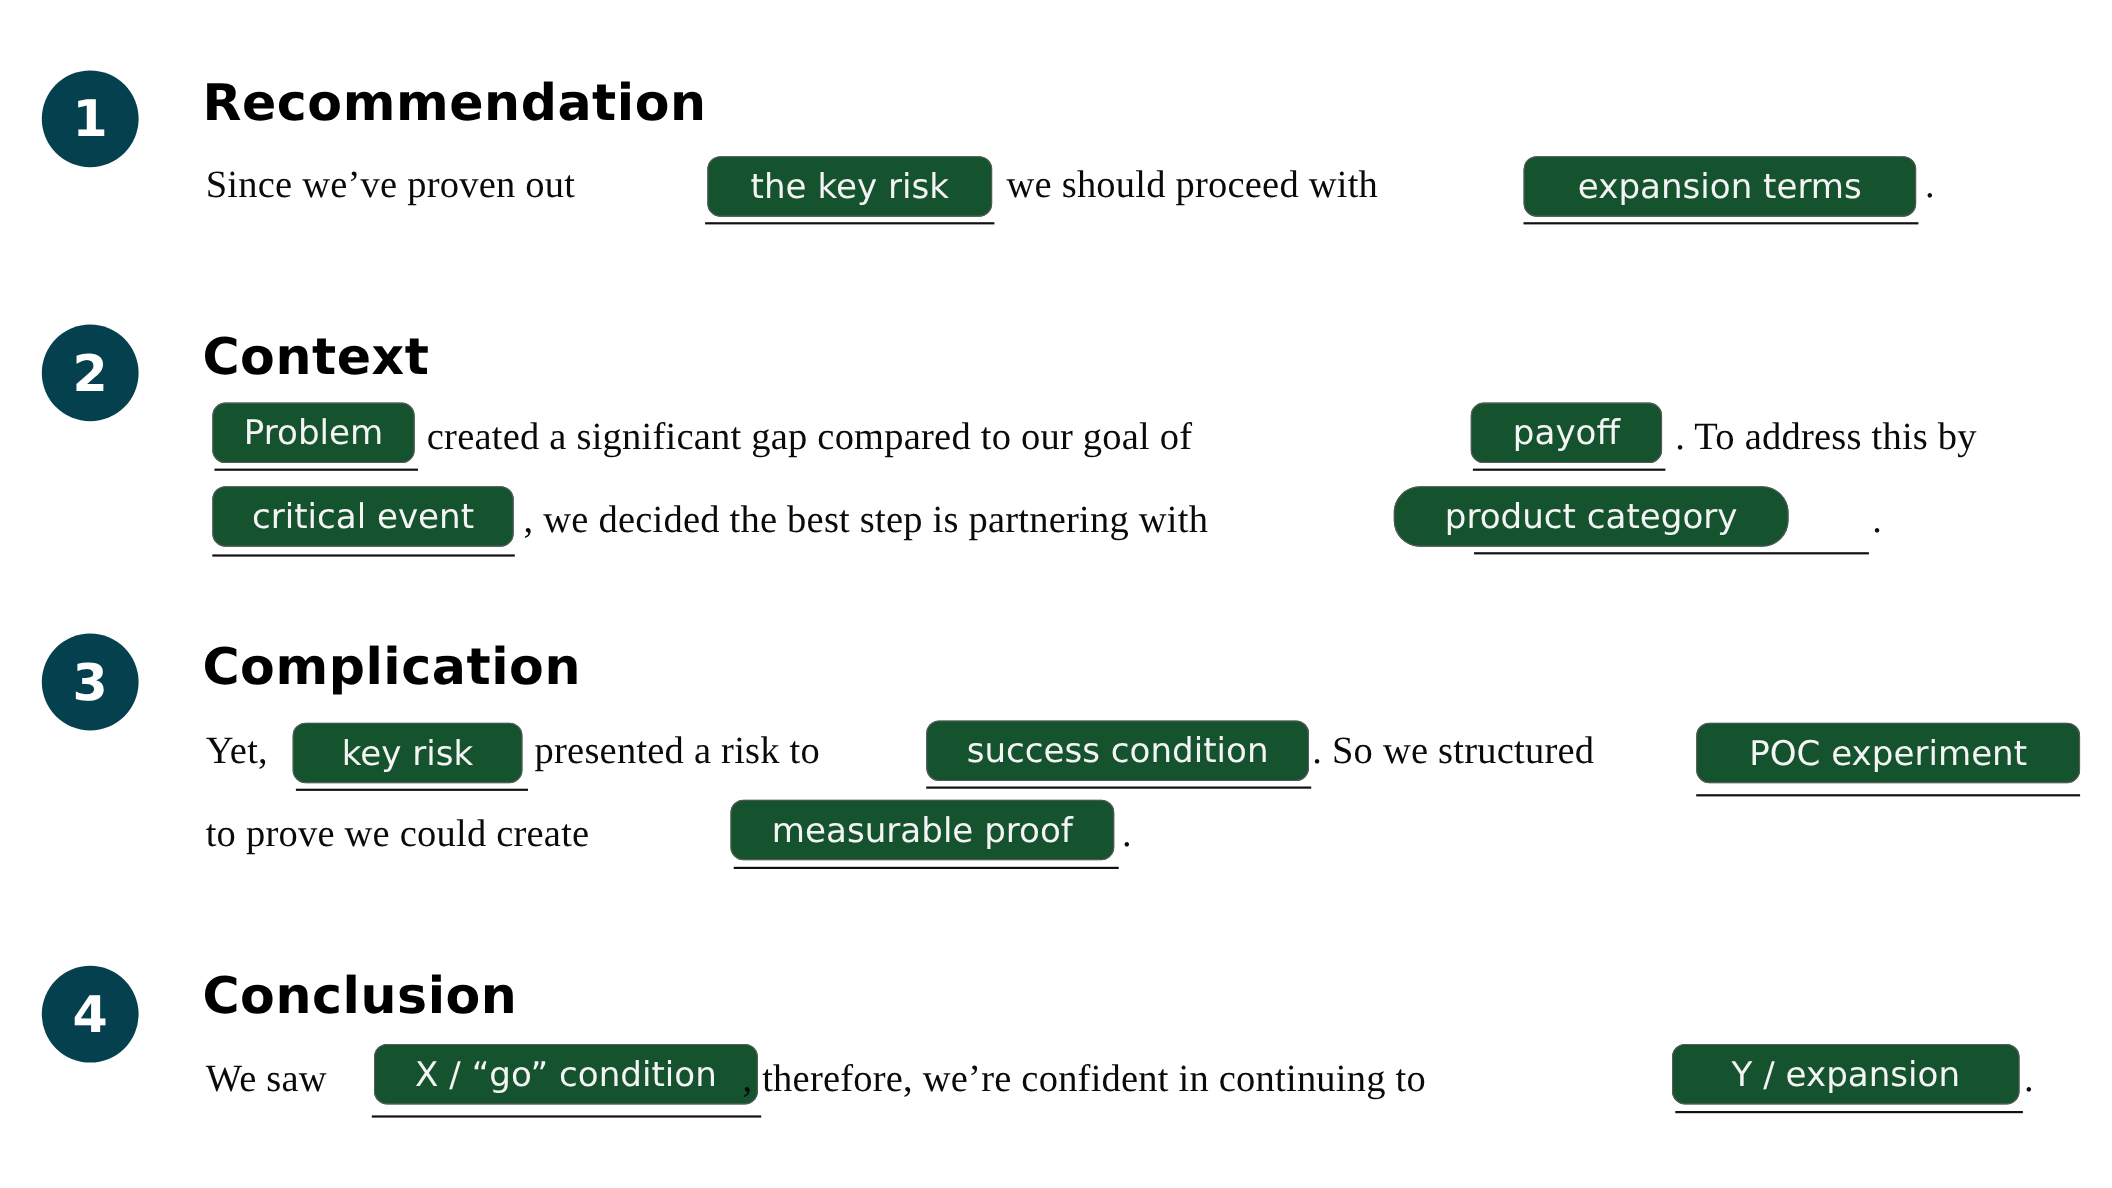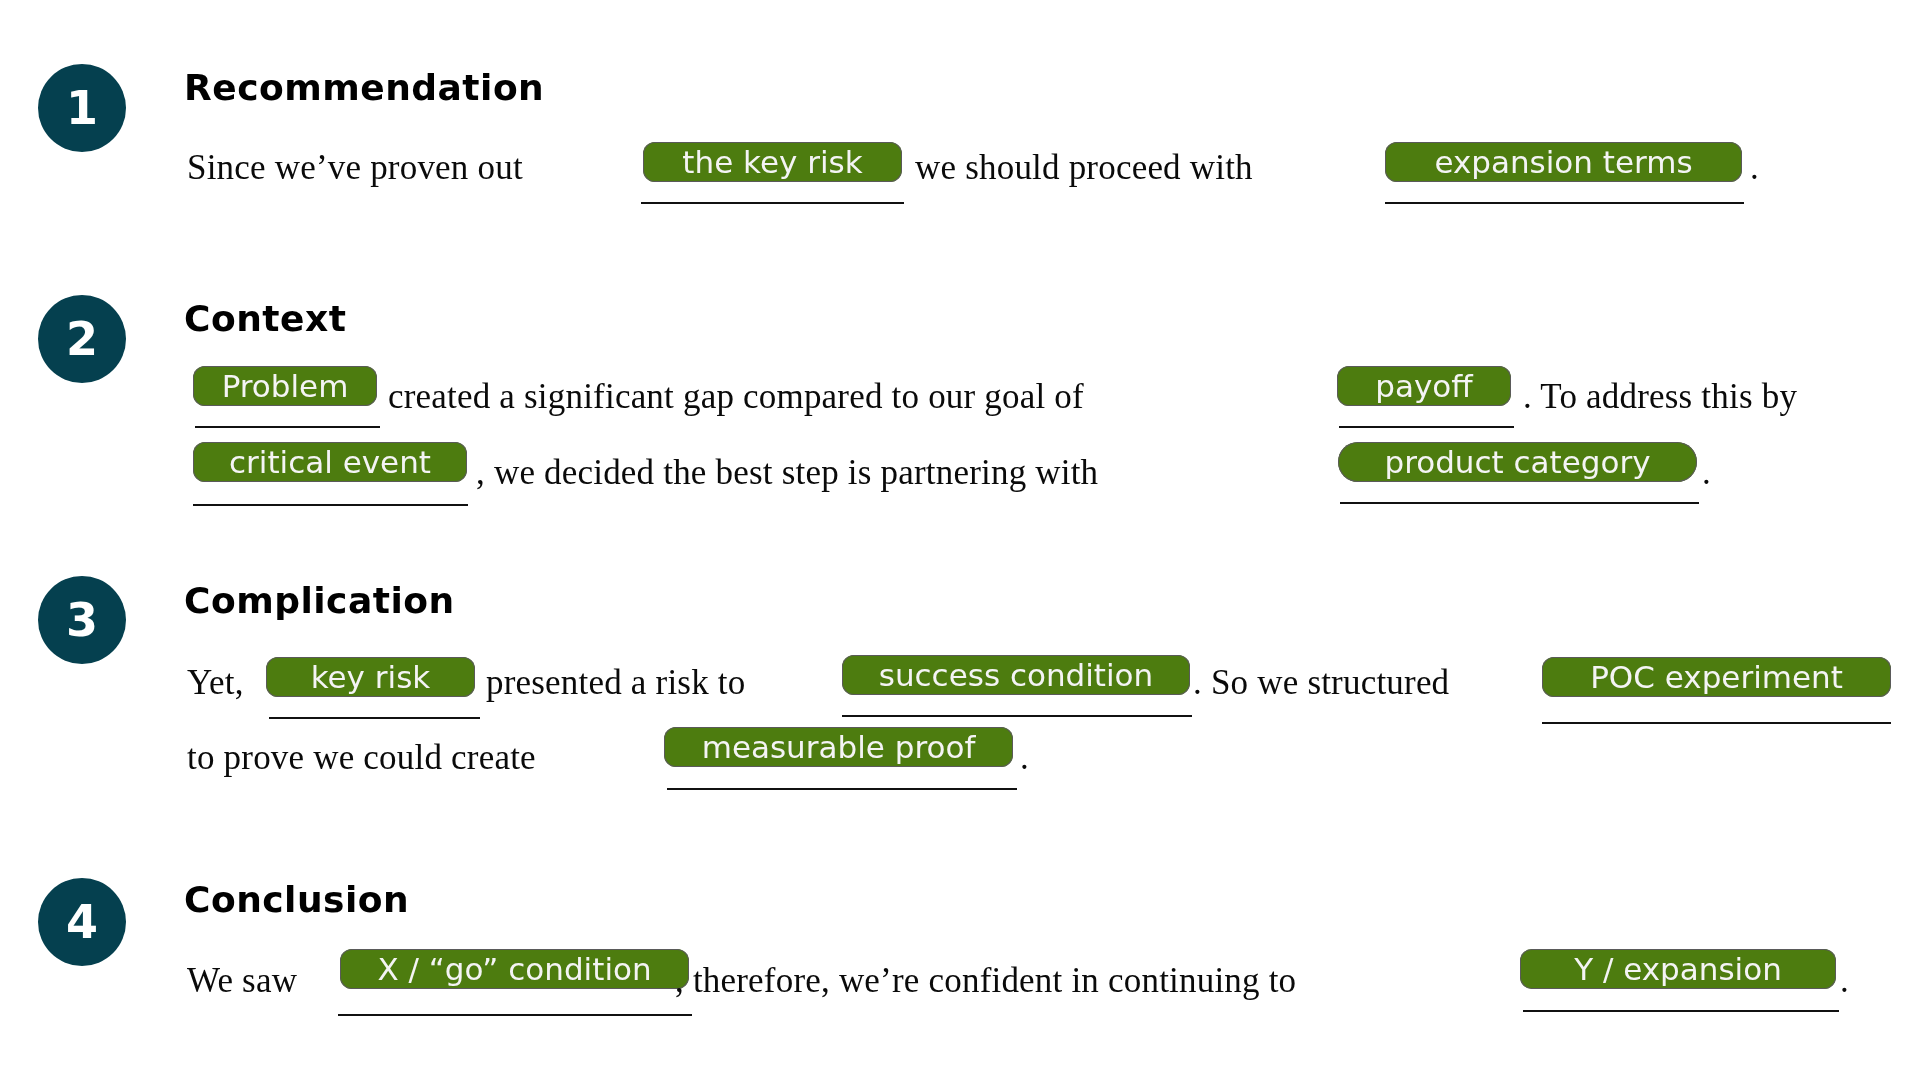--- a/index.html
+++ b/index.html
@@ -4,24 +4,24 @@
 <style>
   html, body { margin:0; padding:0; background:#ffffff; }
   body { width:1920px; height:1080px; position:relative; overflow:hidden;
          font-family:"DejaVu Sans", "Liberation Sans", sans-serif; color:#0a0a0a; }
   .section { position:absolute; left:0; top:0; width:1920px; height:1080px; pointer-events:none; }
   .section > * { pointer-events:auto; }
   .num { position:absolute; width:88px; height:88px; border-radius:50%; background:#05404f;
          color:#fff; font-family:"DejaVu Sans", sans-serif; font-weight:bold; font-size:46px;
          display:flex; align-items:center; justify-content:center; left:38px; }
   .heading { position:absolute; left:184px; font-family:"DejaVu Sans", sans-serif; font-weight:bold;
-             font-size:36px; letter-spacing:0.5px; color:#000; white-space:nowrap; line-height:1; }
+             font-size:46px; letter-spacing:0.5px; color:#000; white-space:nowrap; line-height:1; }
   .txt { position:absolute; font-size:35px; white-space:nowrap; line-height:1; color:#0a0a0a;
          font-family:Liberation Serif, serif; letter-spacing:0.2px; }
-  .pill { position:absolute; height:40px; background:#4d7c0f; border-radius:12px; color:#f4f4f4;
+  .pill { position:absolute; height:55px; background:#14532d; border-radius:12px; color:#f4f4f4;
           font-size:31px; display:flex; align-items:center; justify-content:center; white-space:nowrap;
           box-sizing:border-box; font-family:"DejaVu Sans", "Liberation Sans", sans-serif;
           box-shadow:0 0 0 1px #5a5a5a inset; cursor:text; }
   .uline { position:absolute; height:2px; background:#111; }
 </style>
 </head>
 <body>
 
 <div class="section">
   <div class="num" style="top:64px;">1</div>
@@ -43,21 +43,21 @@
   <div class="pill" style="left:193px; top:366px; width:184px;">Problem</div>
   <div class="uline" style="left:195px; top:426px; width:185px;"></div>
   <div class="txt" style="left:388px; top:379px;">created a significant gap compared to our goal of</div>
   <div class="pill" style="left:1337px; top:366px; width:174px;">payoff</div>
   <div class="uline" style="left:1339px; top:426px; width:175px;"></div>
   <div class="txt" style="left:1523px; top:379px;">. To address this by</div>
 
   <div class="pill" style="left:193px; top:442px; width:274px;">critical event</div>
   <div class="uline" style="left:193px; top:504px; width:275px;"></div>
   <div class="txt" style="left:476px; top:455px;text-align:right;">, we decided the best step is partnering with</div>
-  <div class="pill" style="left:1338px; top:442px; width:359px;border-radius:24px;">product category</div>
+  <div class="pill" style="left:1267px; top:442px; width:359px;border-radius:24px;">product category</div>
   <div class="uline" style="left:1340px; top:502px; width:359px;"></div>
   <div class="txt" style="left:1702px; top:455px;">.</div>
 </div>
 
 <div class="section">
   <div class="num" style="top:576px;">3</div>
   <div class="heading" style="top:583px;">Complication</div>
 
   <div class="txt" style="left:187px; top:665px;">Yet,</div>
   <div class="pill" style="left:266px; top:657px; width:209px;">key risk</div>

